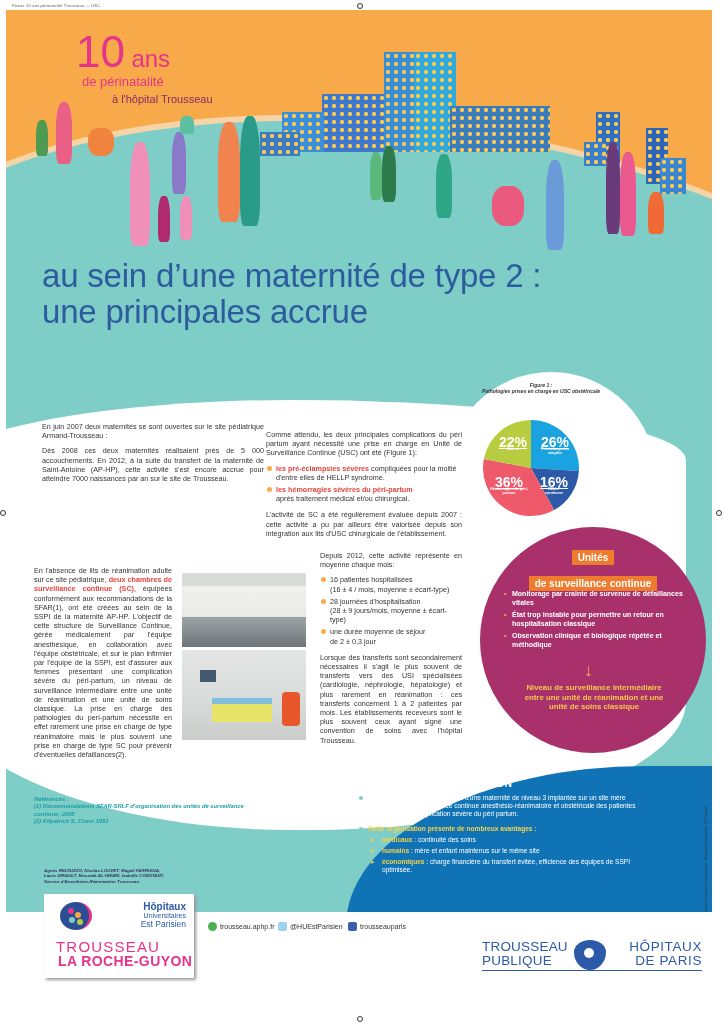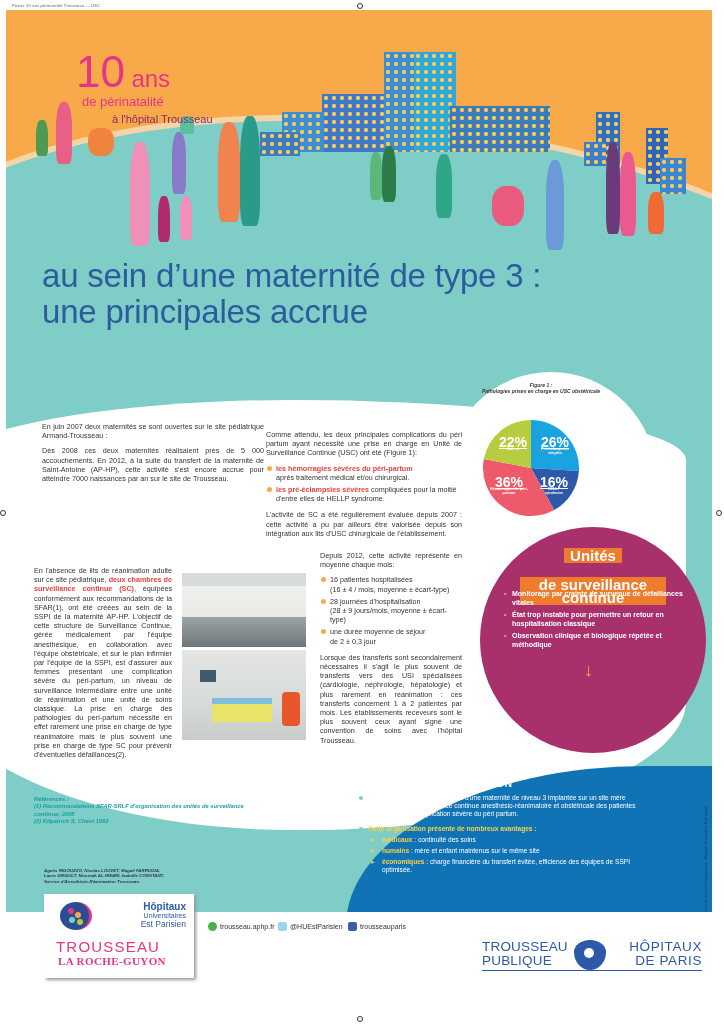--- a/index.html
+++ b/index.html
@@ -9,21 +9,21 @@
   .crop-strip { position: absolute; left: 0; top: 0; width: 724px; height: 12px; background: #fff; }
   .crop-text { position: absolute; left: 12px; top: 3px; font-size: 4px; color: #555; letter-spacing: 0.2px; }
   .crop-mark { position: absolute; width: 6px; height: 6px; border: 1px solid #333; border-radius: 50%; }
 
   .poster { position: absolute; left: 6px; top: 10px; width: 706px; height: 1000px; background: #7ecdc6; overflow: hidden; }
   .sky { position: absolute; left: 0; top: 0; width: 706px; height: 230px; background: #f8aa4a; }
   .ground { position: absolute; left: -150px; top: 118px; width: 1100px; height: 500px; border-radius: 50%; background: #7ecdc6; transform: rotate(7deg); }
   .ground-edge { position: absolute; left: -150px; top: 112px; width: 1100px; height: 500px; border-radius: 50%; background: #f5d5a8; transform: rotate(7deg); }
 
   .tenyears { position: absolute; left: 70px; top: 22px; color: #e6348b; }
-  .ten-num { font-size: 44px; font-weight: normal; line-height: 40px; display: inline-block; margin-top: 20px; }
+  .ten-num { font-size: 44px; font-weight: normal; line-height: 40px; display: inline-block; }
   .ten-ans { font-size: 24px; display: inline-block; margin-left: 2px; }
   .ten-sub { font-size: 13px; line-height: 18px; margin-left: 6px; }
   .ten-hosp { font-size: 11px; color: #8a2a68; margin-left: 36px; margin-top: 2px; }
   .bld { position: absolute; background-image: radial-gradient(circle, #f8c95a 35%, transparent 40%); background-size: 8px 8px; }
   .fig { position: absolute; border-radius: 40% 40% 20% 20%; }
 
   .main-title { position: absolute; left: 36px; top: 248px; font-size: 33px; line-height: 36px; color: #2d5c9e; font-weight: normal; letter-spacing: -0.2px; }
 
   .white-blob { position: absolute; background: #fff; }
   .blob-left { left: -80px; top: 390px; width: 760px; height: 430px; border-radius: 48% 52% 50% 48% / 18% 14% 30% 38%; }
@@ -45,21 +45,21 @@
   .monitor { position: absolute; left: 18px; top: 20px; width: 16px; height: 12px; background: #425a6d; }
 
   .chart-caption { position: absolute; left: 475px; top: 372px; width: 120px; text-align: center; font-size: 5px; line-height: 6px; font-style: italic; font-weight: bold; color: #333; }
   .pie-wrap { position: absolute; left: 475px; top: 408px; width: 100px; height: 100px; }
   .pie-label { position: absolute; color: #fff; font-weight: bold; text-align: center; font-size: 6px; line-height: 6px; }
   .pie-label .pct { font-size: 14px; line-height: 9px; display: block; text-decoration: underline; }
   .pie-label .nm { font-size: 3.8px; line-height: 4.4px; display: block; }
 
   .usc-circle { position: absolute; left: 474px; top: 517px; width: 226px; height: 226px; border-radius: 50%; background: #a8316c; }
   .usc-title { position: absolute; left: 514px; top: 537px; width: 146px; text-align: center; }
-  .usc-tag { display: inline-block; background: #ef7b2c; color: #fff; font-weight: bold; font-size: 15px; line-height: 13px; padding: 1px 6px; margin-bottom: 14px; }
+  .usc-tag { display: inline-block; background: #ef7b2c; color: #fff; font-weight: bold; font-size: 10px; line-height: 13px; padding: 1px 6px; margin-bottom: 8px; }
   .usc-list { position: absolute; left: 498px; top: 580px; width: 180px; list-style: none; color: #fff; font-size: 7px; line-height: 8.6px; font-weight: bold; }
   .usc-list li { position: relative; padding-left: 8px; margin-bottom: 4px; }
   .usc-list li::before { content: "•"; position: absolute; left: 0; top: 0; color: #f8aa4a; }
   .usc-arrow { position: absolute; left: 578px; top: 651px; color: #f8aa4a; font-size: 18px; font-weight: bold; line-height: 18px; }
   .usc-level { position: absolute; left: 510px; top: 673px; width: 156px; text-align: center; color: #f8c84a; font-weight: bold; font-size: 7.8px; line-height: 9.6px; }
 
   .concl-blob { position: absolute; left: 340px; top: 756px; width: 600px; height: 400px; border-radius: 50% 0 0 0 / 40% 0 0 0; background: #0f73b6; }
   .concl-title { position: absolute; left: 436px; top: 768px; color: #fff; font-weight: bold; font-size: 10px; letter-spacing: 0.3px; }
   .concl-body { position: absolute; left: 352px; top: 784px; width: 278px; color: #fff; font-size: 6.6px; line-height: 8.2px; }
   .concl-body .ci { position: relative; padding-left: 10px; margin-bottom: 6px; }
@@ -75,21 +75,21 @@
 
   .footer-white { position: absolute; left: 6px; top: 912px; width: 706px; height: 98px; background: #fff; }
 
   .hupe-logo { position: absolute; left: 44px; top: 894px; width: 150px; height: 84px; background: #fff; box-shadow: 2px 2px 3px #999; }
   .hupe-ball { position: absolute; left: 16px; top: 8px; width: 32px; height: 28px; border-radius: 50%; background: #2c4c94; border-right: 3px solid #e6348b; }
   .dot { position: absolute; width: 6px; height: 6px; border-radius: 50%; }
   .hupe-text { position: absolute; left: 64px; top: 8px; color: #2d5aa8; text-align: right; width: 78px; }
   .hupe-l1 { font-size: 10px; line-height: 10px; font-weight: bold; }
   .hupe-l2 { font-size: 7px; line-height: 8px; }
   .hupe-name { position: absolute; left: 12px; top: 45px; color: #e6348b; font-size: 15px; line-height: 15px; letter-spacing: 1.2px; }
-  .hupe-name2 { position: absolute; left: 14px; top: 61px; color: #e6348b; font-size: 11px; line-height: 12px; font-weight: bold; letter-spacing: 0.4px; font-family: Liberation Serif, serif; }
+  .hupe-name2 { position: absolute; left: 14px; top: 61px; color: #e6348b; font-size: 14px; line-height: 12px; font-weight: bold; letter-spacing: 0.4px; }
 
   .social { position: absolute; top: 922px; font-size: 7px; color: #333; display: flex; align-items: center; }
   .soc-ico { display: inline-block; width: 9px; height: 9px; margin-right: 3px; border-radius: 2px; }
 
   .aphp { position: absolute; left: 482px; top: 940px; width: 220px; height: 40px; color: #2d5aa8; }
   .aphp-left { position: absolute; left: 0; top: 0; font-size: 13.5px; line-height: 14px; letter-spacing: 0.2px; }
   .aphp-right { position: absolute; right: 0; top: 0; font-size: 13.5px; line-height: 14px; text-align: right; letter-spacing: 0.6px; }
   .aphp-heart { position: absolute; left: 92px; top: 0; width: 32px; height: 30px; background: #2d5aa8; border-radius: 50% 50% 50% 50% / 40% 40% 60% 60%; }
   .aphp-heart::after { content: ""; position: absolute; left: 10px; top: 8px; width: 10px; height: 10px; border-radius: 50%; background: #fff; }
   .aphp-line { position: absolute; left: 0; top: 30px; width: 220px; height: 1px; background: #2d5aa8; }
@@ -148,21 +148,21 @@
   <div class="tenyears">
     <div>
       <span class="ten-num">10</span>
       <span class="ten-ans">ans</span>
     </div>
     <div class="ten-sub">de périnatalité</div>
     <div class="ten-hosp">à l'hôpital Trousseau</div>
   </div>
 
   <h1 class="main-title">
-    <div>au sein d’une maternité de type 3 :</div>
+    <div>au sein d’une maternité de type 2 :</div>
     <div>une principales accrue</div>
   </h1>
 
   <div class="white-blob blob-left"></div>
   <div class="white-blob blob-chart"></div>
 
   <div class="col" style="left:36px;top:412px;width:222px;">
     <p>En juin 2007 deux maternités se sont ouvertes sur le site pédiatrique Armand-Trousseau :</p>
     <p>Dès 2008 ces deux maternités réalisaient près de 5 000 accouchements. En 2012, à la suite du transfert de la maternité de Saint-Antoine (AP-HP), cette activité s'est encore accrue pour atteindre 7000 naissances par an sur le site de Trousseau.</p>
   </div>
@@ -182,22 +182,22 @@
   <div class="photo photo1"></div>
   <div class="photo photo2">
     <div class="monitor"></div>
     <div class="bed"></div>
     <div class="chair"></div>
   </div>
 
   <div class="col" style="left:260px;top:420px;width:196px;">
     <p>Comme attendu, les deux principales complications du péri partum ayant nécessité une prise en charge en Unité de Surveillance Continue (USC) ont été (Figure 1):</p>
     <ul class="bullet-list">
+      <li><span class="hl">les pré-éclampsies sévères</span><span> compliquées pour la moitié d'entre elles de HELLP syndrome.</span></li>
       <li><span class="hl">les hémorragies sévères du péri-partum</span><br><span>après traitement médical et/ou chirurgical.</span></li>
-      <li><span class="hl">les pré-éclampsies sévères</span><span> compliquées pour la moitié d'entre elles de HELLP syndrome.</span></li>
     </ul>
     <p>L'activité de SC a été régulièrement évaluée depuis 2007 : cette activité a pu par ailleurs être valorisée depuis son intégration aux lits d'USC chirurgicale de l'établissement.</p>
   </div>
 
   <div class="col" style="left:314px;top:541px;width:142px;">
     <p>Depuis 2012, cette activité représente en moyenne chaque mois:</p>
     <ul class="bullet-list">
       <li>
           <div>16 patientes hospitalisées</div>
           <div>(16 ± 4 / mois, moyenne ± écart-type)</div>
@@ -249,20 +249,21 @@
   <div class="usc-title">
     <div><span class="usc-tag">Unités</span></div>
     <div><span class="usc-tag">de surveillance continue</span></div>
   </div>
   <ul class="usc-list">
     <li>Monitorage par crainte de survenue de défaillances vitales</li>
     <li>État trop instable pour permettre un retour en hospitalisation classique</li>
     <li>Observation clinique et biologique répétée et méthodique</li>
   </ul>
   <div class="usc-arrow">↓</div>
+  <div class="usc-level">Niveau de surveillance intermédiaire entre une unité de réanimation et une unité de soins classique</div>
 
   <div class="concl-blob"></div>
   <div class="concl-title">CONCLUSION</div>
   <div class="concl-body">
     <div class="ci">L'ouverture de lits de SC au sein d'une maternité de niveau 3 implantée sur un site mère enfant permet la surveillance continue anesthésio-réanimatoire et obstétricale des patientes présentant une complication sévère du péri partum.</div>
     <div class="ci">
       <span class="yl">Cette organisation présente de nombreux avantages :</span>
       <ul class="sub-list">
         <li><span class="yl">médicaux</span><span> : continuité des soins</span></li>
         <li><span class="yl">humains</span><span> : mère et enfant maintenus sur le même site</span></li>

